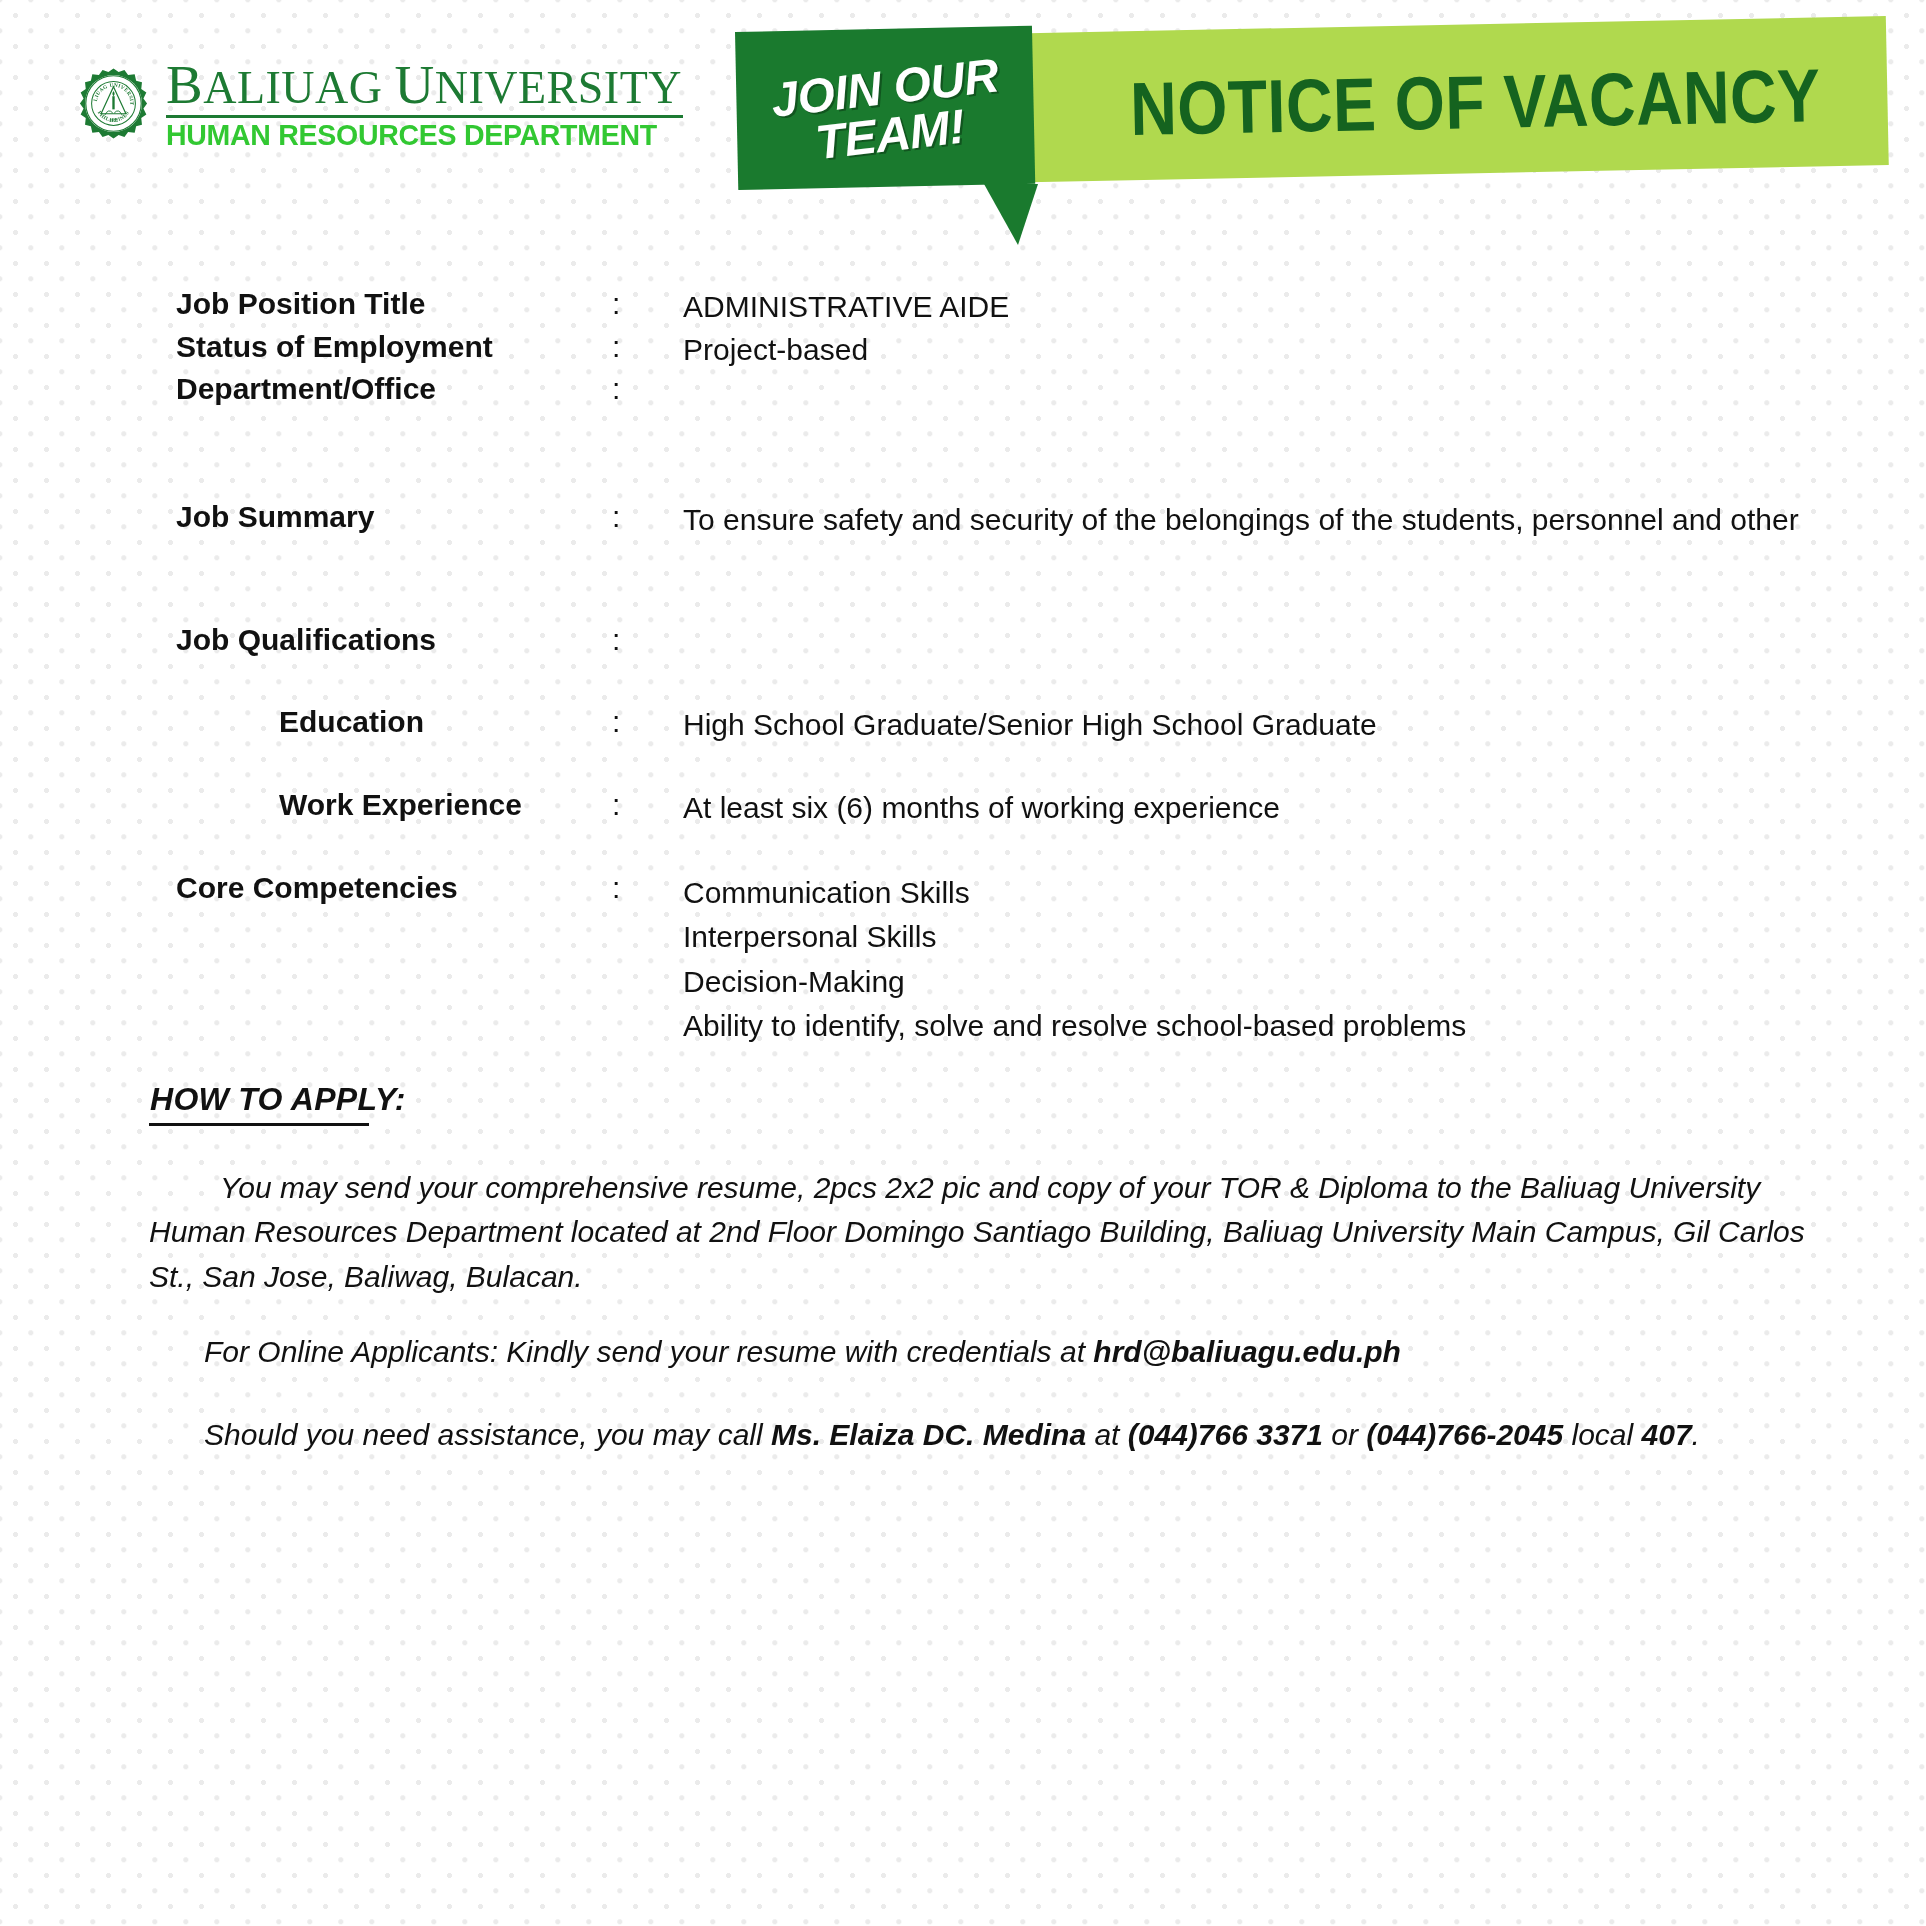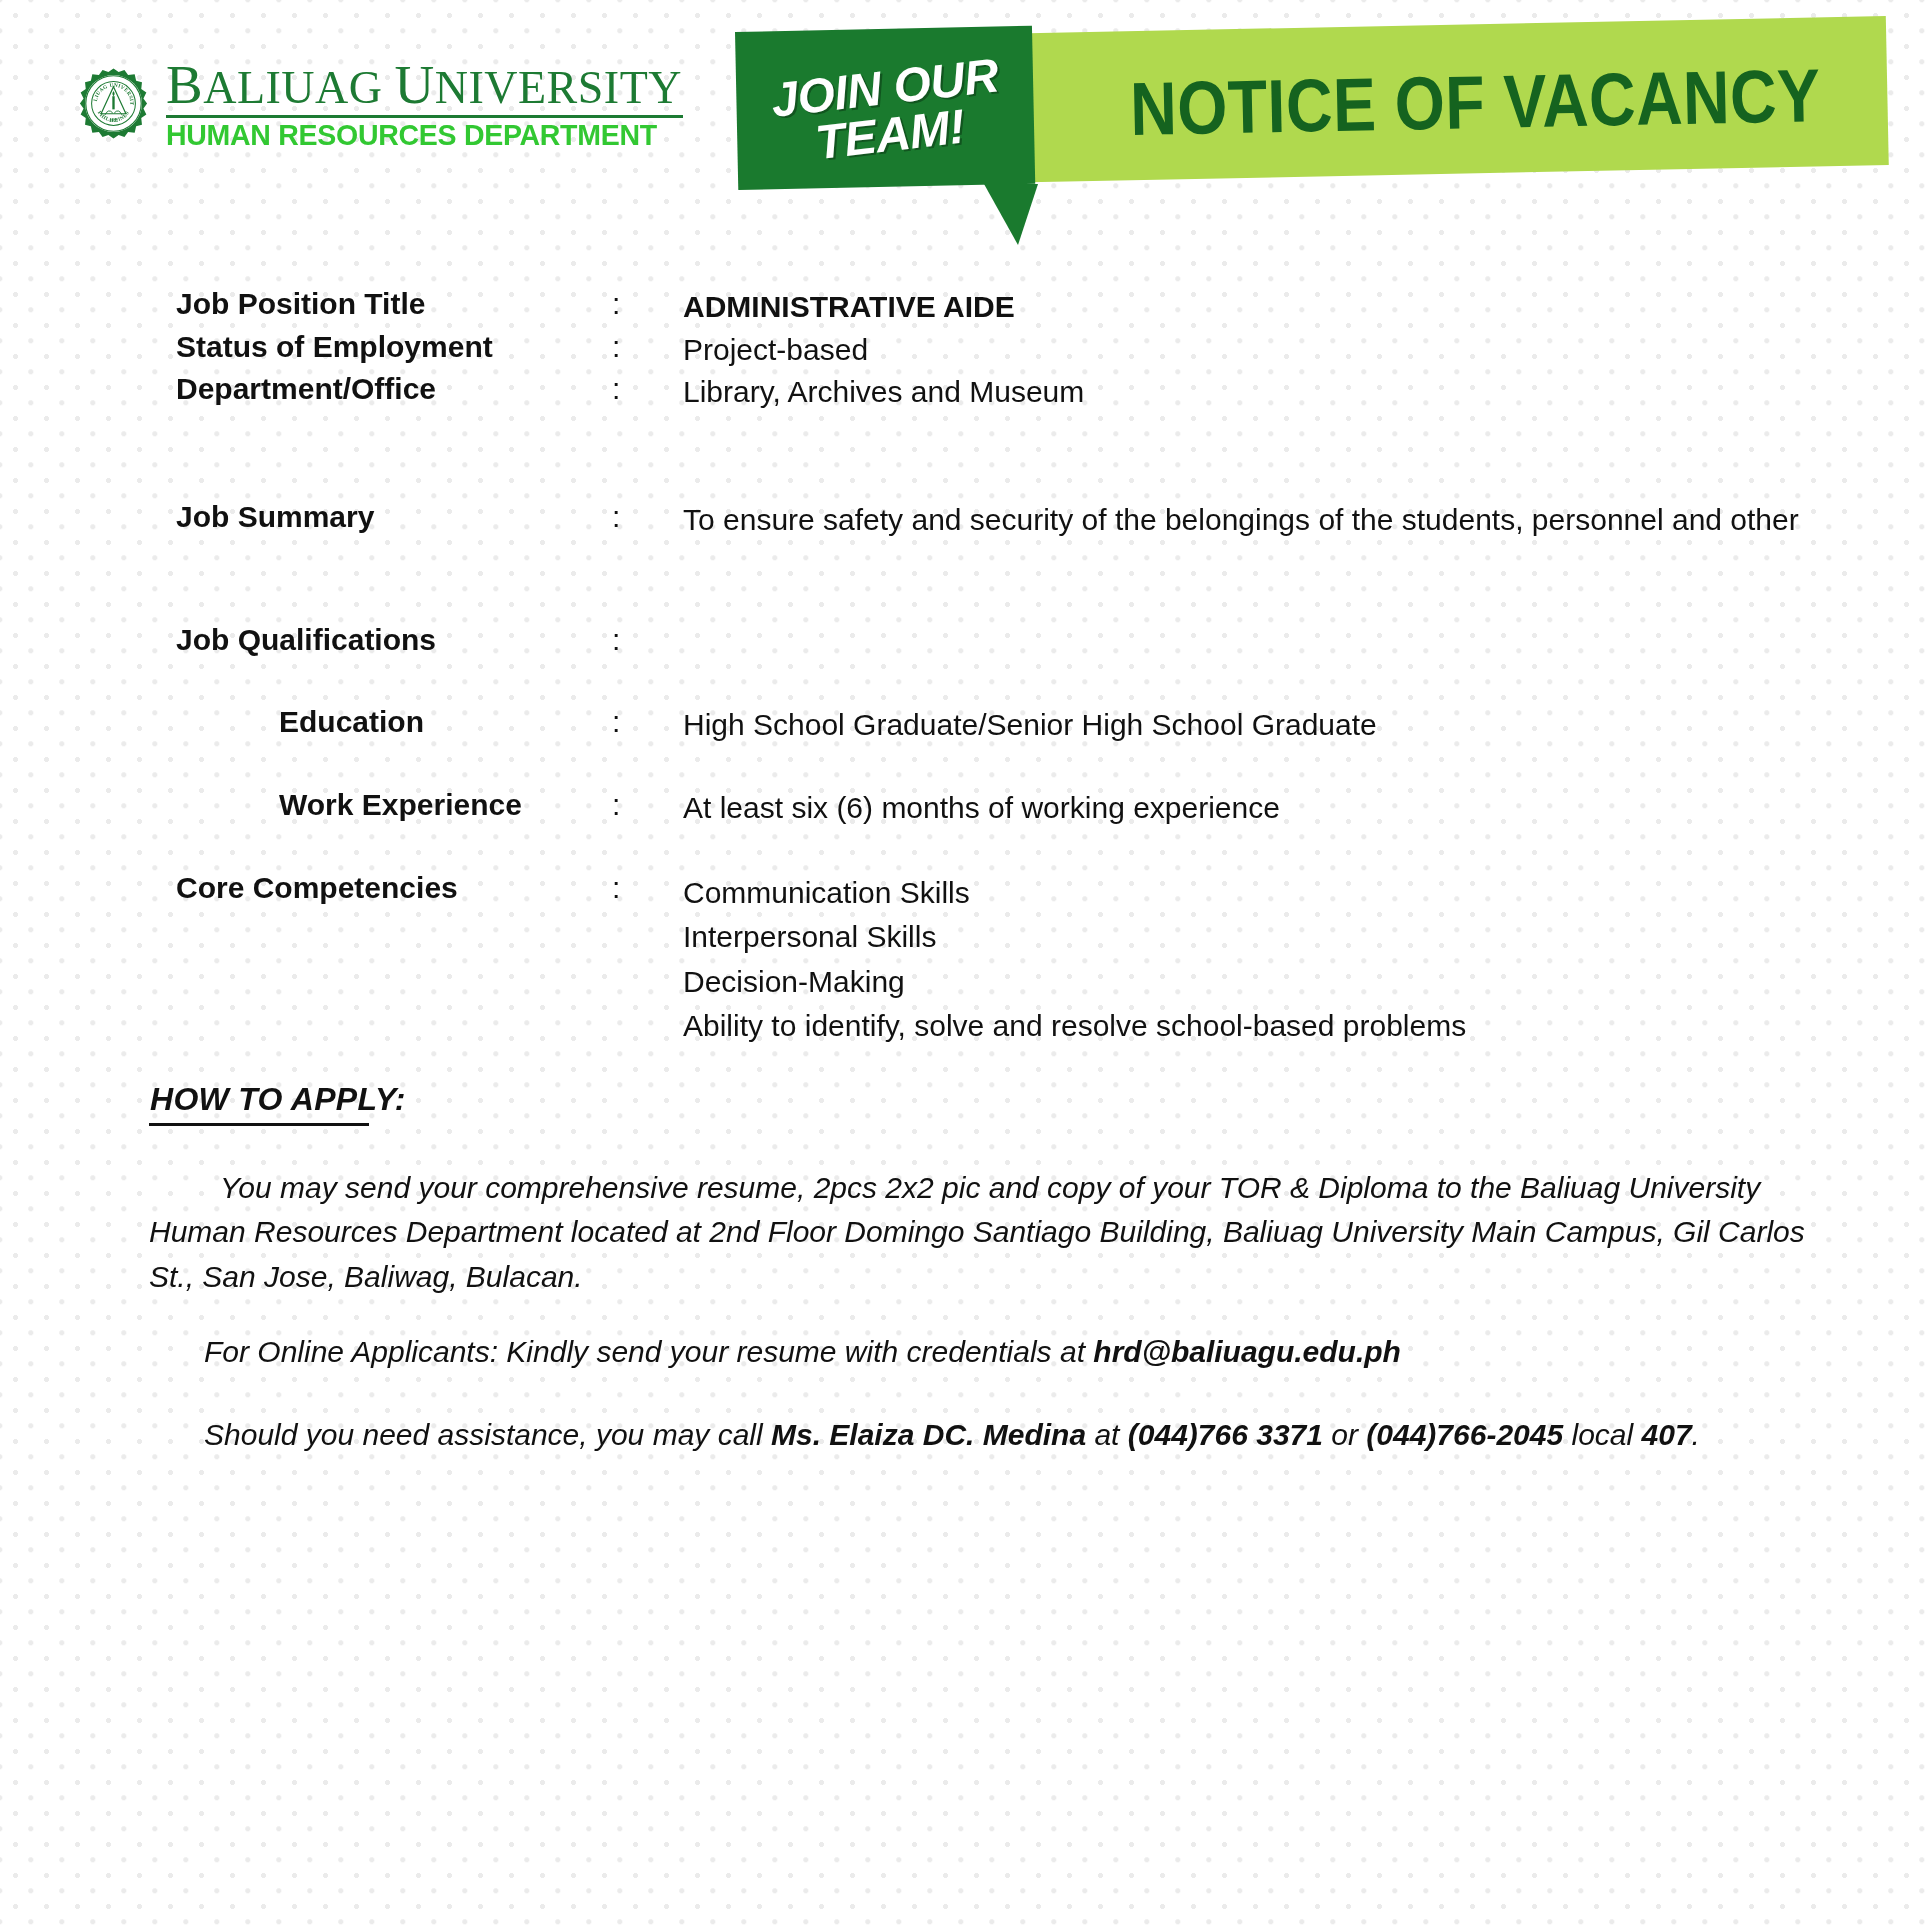--- a/index.html
+++ b/index.html
@@ -107,21 +107,21 @@
     width:436px; flex:0 0 436px;
     font-weight:bold; font-size:30px; color:#111;
     white-space:nowrap;
   }
   .lbl.indent { padding-left:103px; }
   .colon {
     width:71px; flex:0 0 71px;
     font-size:30px; color:#111; text-align:left;
   }
   .val { font-size:30px; color:#111; line-height:1.32; }
-  .val.bold { font-weight:bold; }
+  .val.bold { font-weight:normal; }
   .val.wide { width:1173px; }
   .val .line { display:block; }
 
   
   #apply { position:absolute; left:0; top:0; width:1927px; }
 
   .apply-head {
     position:absolute; left:150px; top:1081px;
     font-weight:bold; font-style:italic; font-size:32px;
     color:#111; letter-spacing:0.3px;
@@ -210,21 +210,20 @@
 
     <div class="row" style="left:176px; top:330px;">
       <div class="lbl">Status of Employment</div>
       <div class="colon">:</div>
       <div class="val">Project-based</div>
     </div>
 
     <div class="row" style="left:176px; top:372px;">
       <div class="lbl">Department/Office</div>
       <div class="colon">:</div>
-      <div class="val">Library, Archives and Museum</div>
     </div>
 
     <div class="row" style="left:176px; top:500px;">
       <div class="lbl">Job Summary</div>
       <div class="colon">:</div>
       <div class="val wide">
         <span class="line">To ensure safety and security of the belongings of the students, personnel and other</span>
       </div>
     </div>
 

